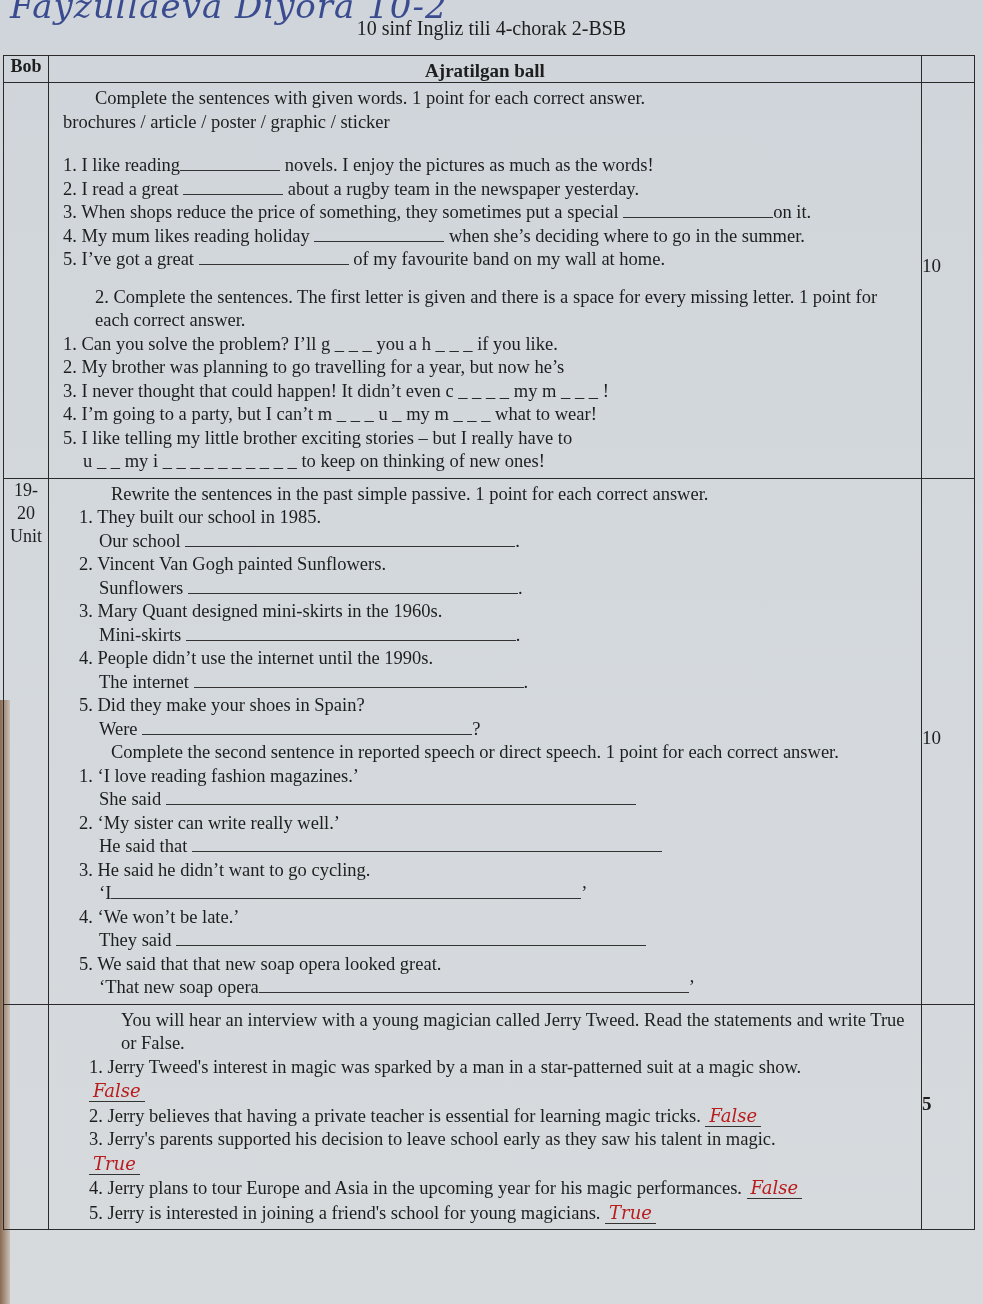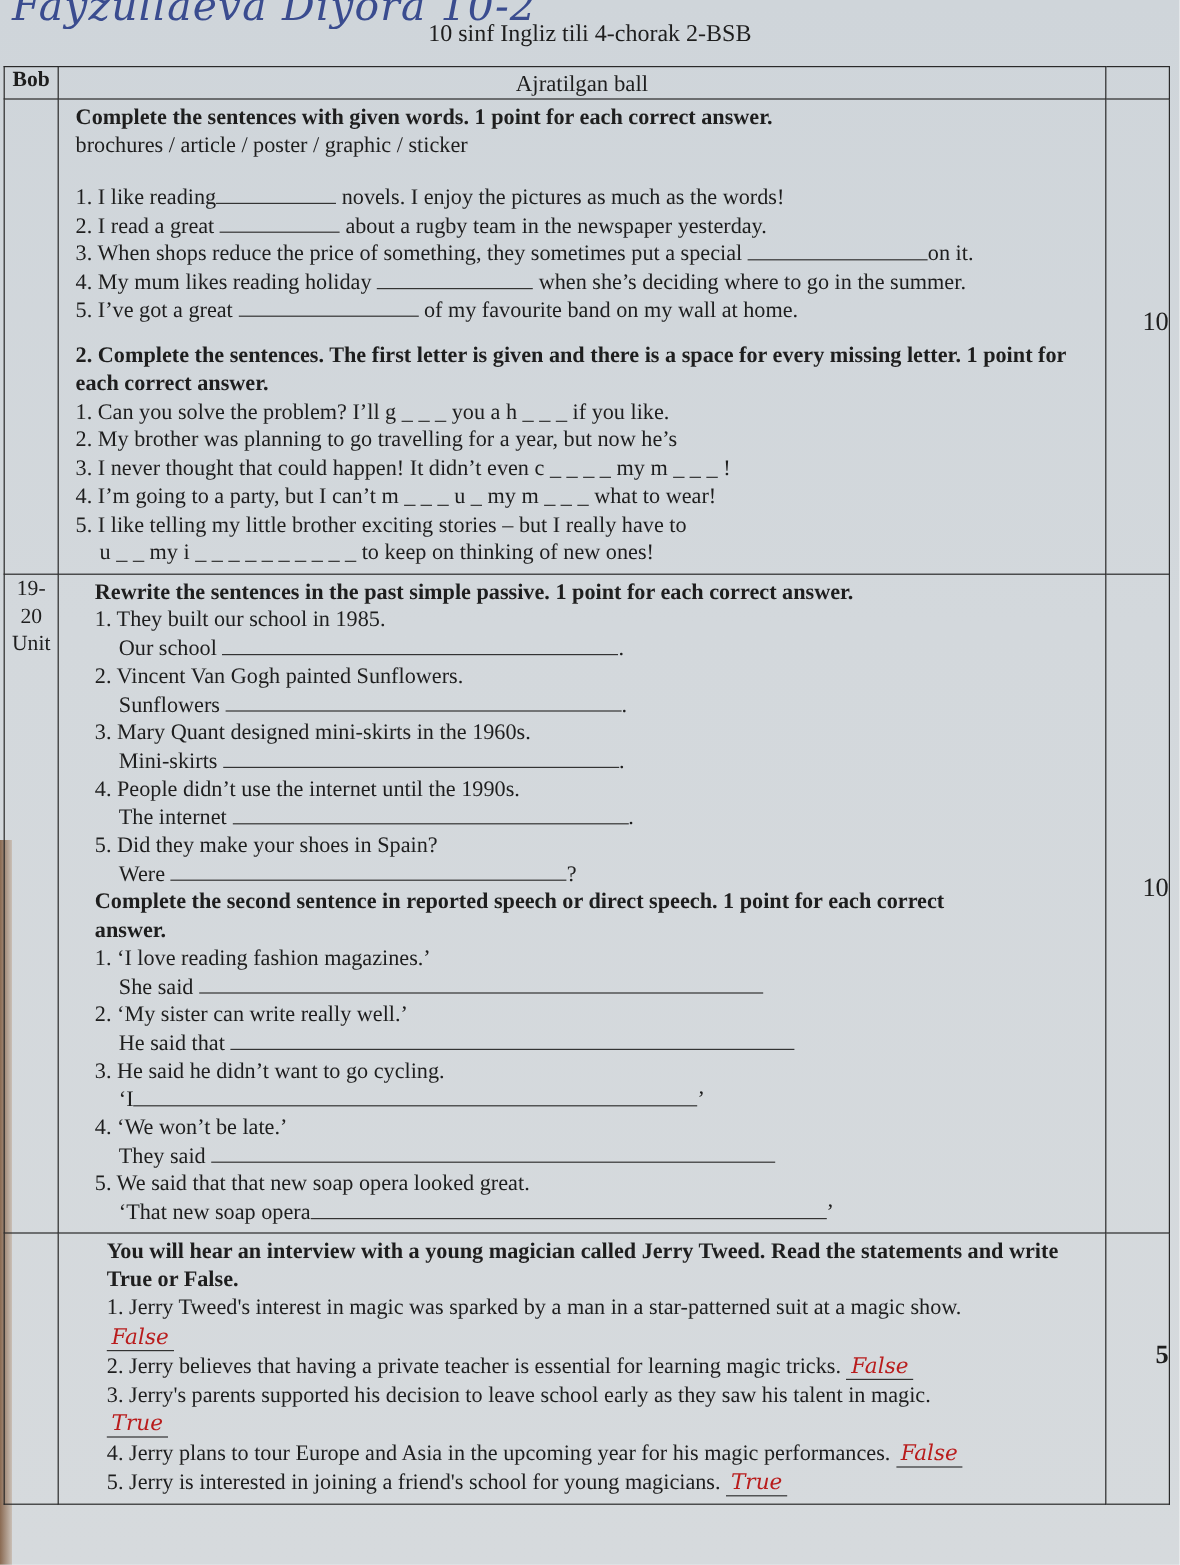--- a/index.html
+++ b/index.html
@@ -9,24 +9,24 @@
     font-family: "Liberation Serif", serif;
     color: #1e1e1e;
     position: relative;
   }
   .left-edge { position: absolute; left: 0; top: 700px; width: 10px; height: 604px; background: linear-gradient(90deg,#8a6a52,#c9bfb6); }
   .handwriting { position: absolute; left: 10px; top: -14px; font-family: "DejaVu Serif", serif; font-style: italic; font-size: 34px; color: #3a4c8f; letter-spacing: 1px; }
   .title { position: absolute; left: 0; width: 983px; top: 17px; text-align: center; font-weight: normal; font-size: 20px; }
   table.sheet { position: absolute; left: 3px; top: 55px; width: 972px; border-collapse: collapse; }
   table.sheet td { border: 1.3px solid #2a2a2a; vertical-align: top; padding: 0; }
   .col-bob { width: 44px; text-align: center; font-weight: bold; font-size: 18px; }
-  .col-score { width: 52px; text-align: right; font-size: 22px; }
-  .hdr { text-align: center; font-weight: normal; font-size: 19px; padding-top: 4px !important; height: 22px; }
+  .col-score { width: 52px; text-align: left; font-size: 19px; }
+  .hdr { text-align: center; font-weight: bold; font-size: 19px; padding-top: 4px !important; height: 22px; }
   .sec { padding: 4px 10px 4px 14px !important; font-size: 18.5px; line-height: 23.5px; }
-  .b { font-weight: bold; }
+  .b { font-weight: normal; margin-left: 32px; }
   .line { display: block; white-space: nowrap; }
   .blank { display: inline-block; border-bottom: 1px solid #333; height: 15px; vertical-align: baseline; }
   .ind { padding-left: 20px; }
   .hand { font-family: "DejaVu Serif", serif; font-style: italic; color: #b91c1c; font-size: 18px; border-bottom: 1px solid #333; padding: 0 4px; }
   .unit-label { font-size: 18px; font-weight: normal; line-height: 23px; padding-top: 130px; }
 </style>
 </head>
 <body>
 
 <div class="left-edge"></div>

